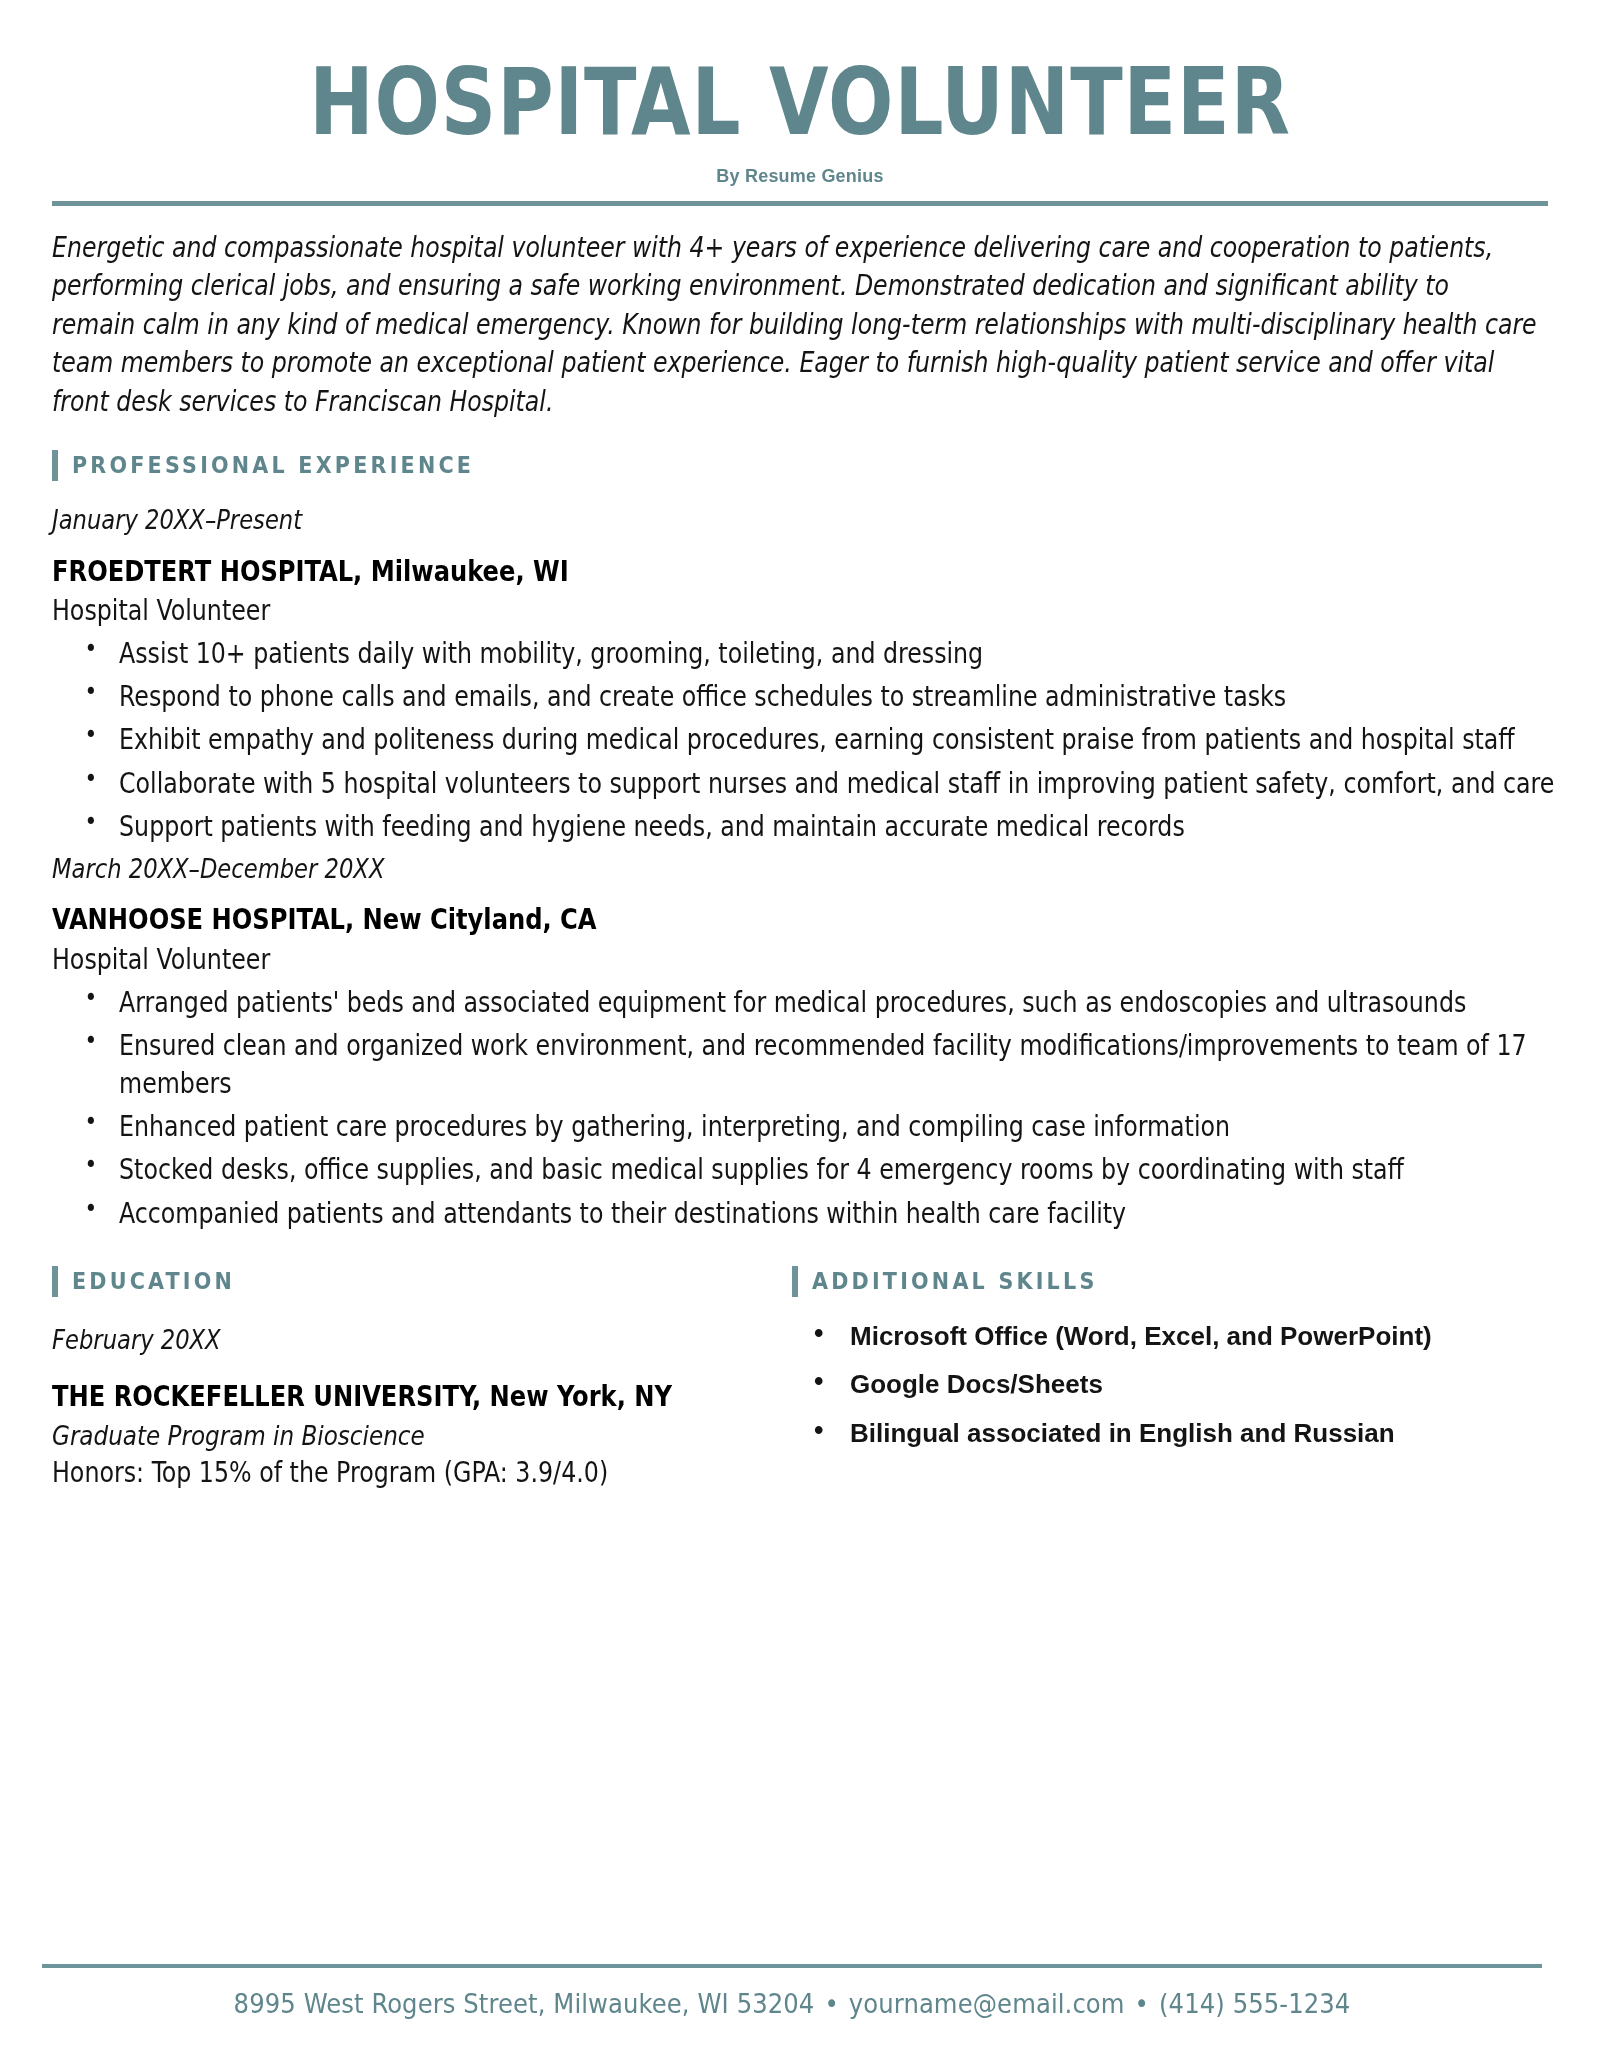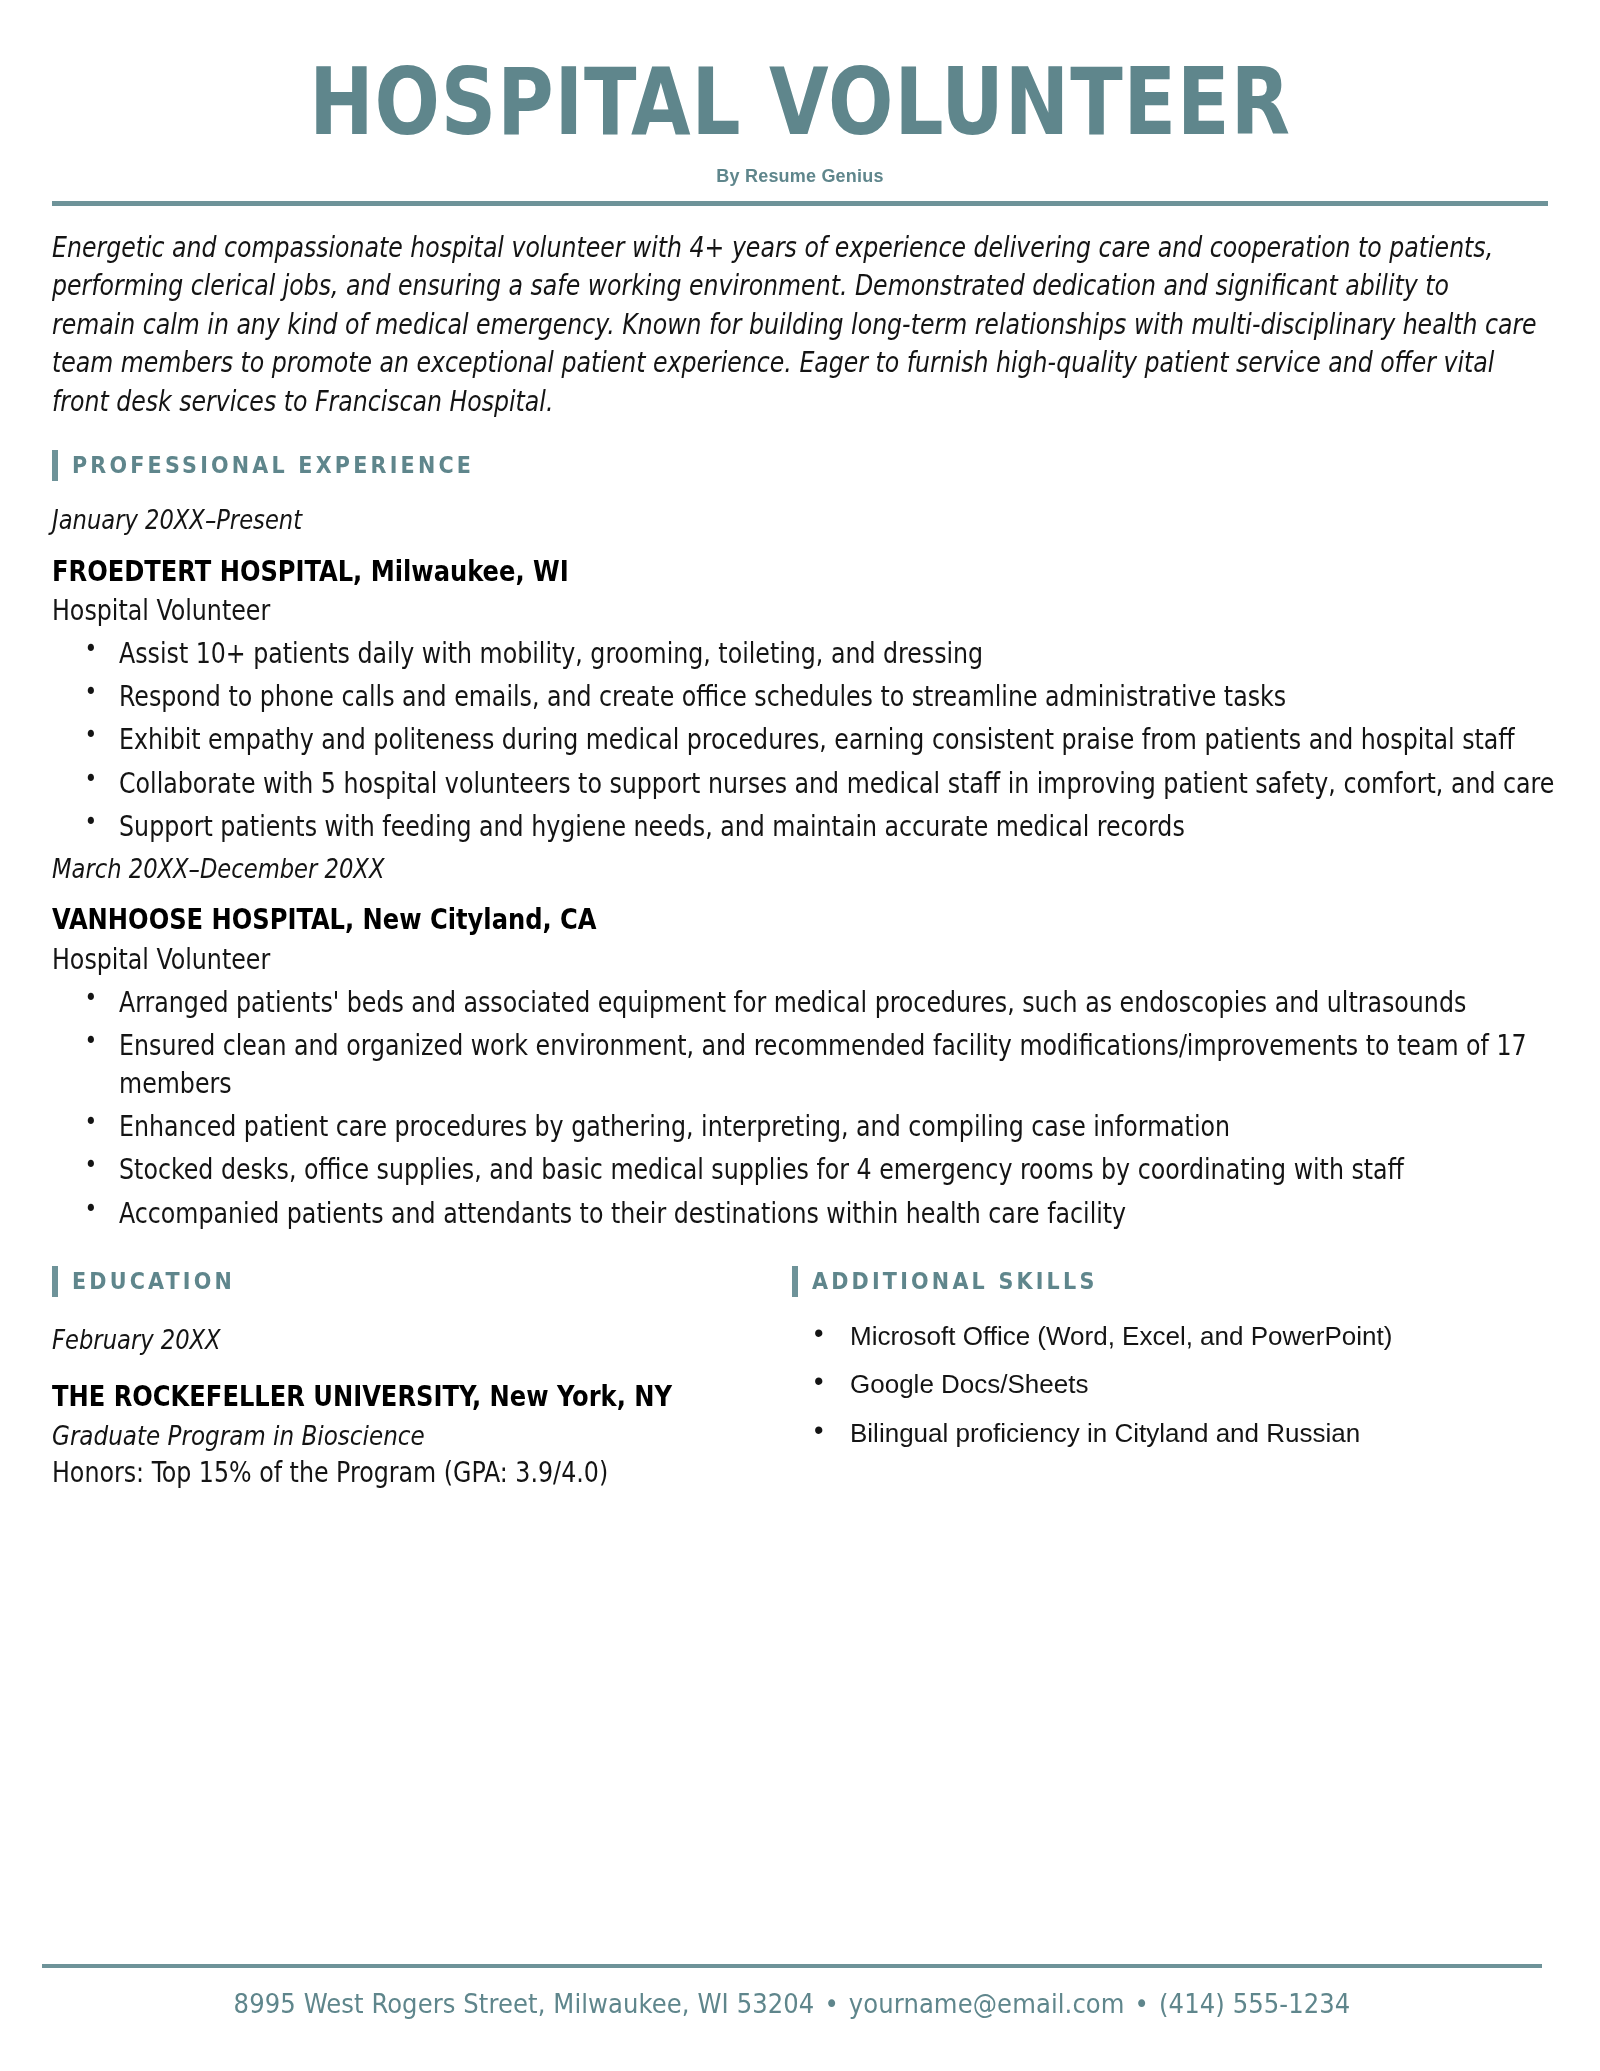--- a/index.html
+++ b/index.html
@@ -197,20 +197,21 @@
     margin-top: 2px;
     line-height: 1.3;
     transform: scaleX(0.96);
     transform-origin: left center;
   }
 
   ul.skills {
     list-style: none;
     margin: 22px 0 0 0;
     padding: 0;
+    font-weight: bold;
   }
   ul.skills > li {
     position: relative;
     padding-left: 58px;
     font-family: "Liberation Sans", sans-serif;
     font-size: 26px;
     line-height: 1.33;
     color: #141414;
     margin-top: 14px;
   }
@@ -304,21 +305,21 @@
     </div>
 
     <div class="col-right">
       <div class="section-head">
         <div class="accent-bar"></div>
         <div class="section-title">ADDITIONAL SKILLS</div>
       </div>
       <ul class="skills">
         <li>Microsoft Office (Word, Excel, and PowerPoint)</li>
         <li>Google Docs/Sheets</li>
-        <li>Bilingual proficiency in Cityland and Russian</li>
+        <li>Bilingual associated in English and Russian</li>
       </ul>
     </div>
 
   </div>
 
   <div class="footer">
     <div class="rule-footer"></div>
     <div class="footer-contact">
       <span>8995 West Rogers Street, Milwaukee, WI 53204</span><span class="sep">•</span><span>yourname@email.com</span><span class="sep">•</span><span>(414) 555-1234</span>
     </div>

